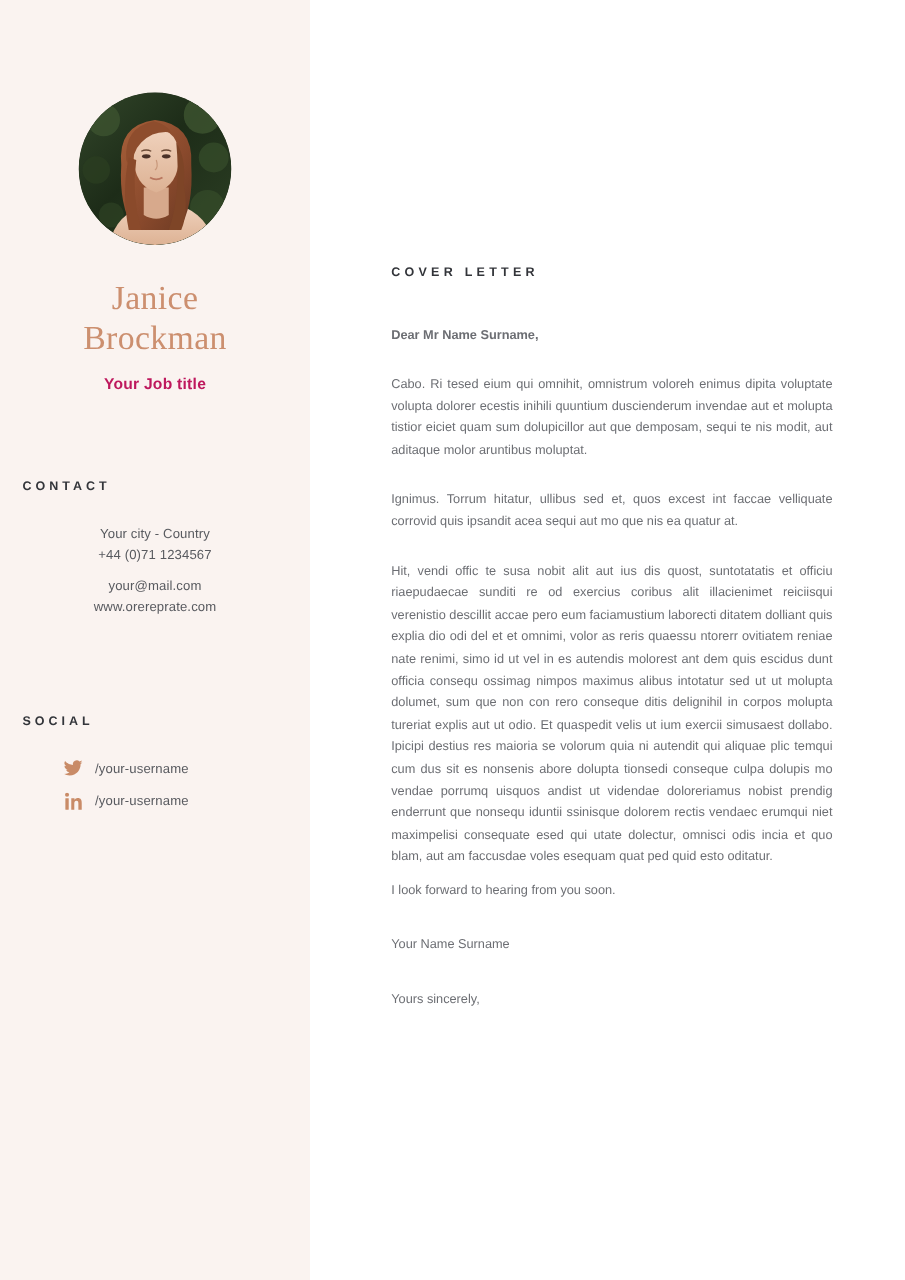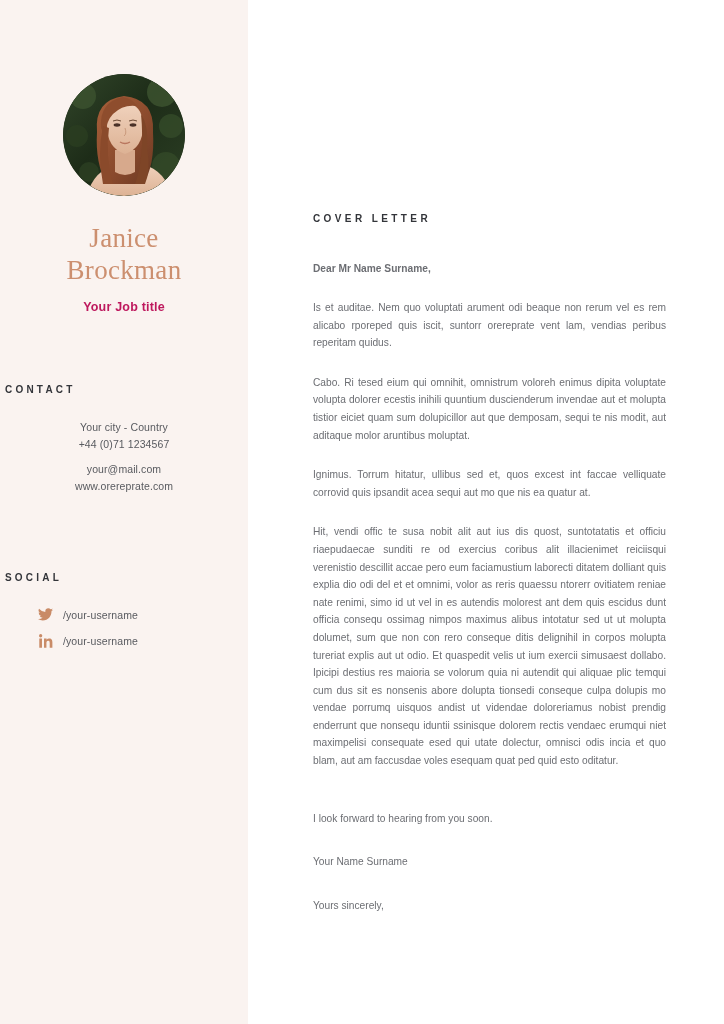--- a/index.html
+++ b/index.html
@@ -20,21 +20,21 @@
     display: flex;
     background: #ffffff;
   }
 
   
   .sidebar {
     width: 248px;
     height: 1024px;
     background: #faf3f0;
     box-sizing: border-box;
-    padding: 0 5px;
+    padding: 0 18px;
     flex: 0 0 248px;
     position: relative;
   }
 
   .avatar-wrap {
     margin-top: 74px;
     display: flex;
     justify-content: center;
   }
   .avatar {
@@ -139,21 +139,21 @@
     font-weight: bold;
   }
   .para {
     font-size: 10.2px;
     color: #6c6e73;
     line-height: 17.6px;
     margin: 22px 0 0 0;
     text-align: justify;
   }
   .para.nojust { text-align: left; }
-  .closing { margin-top: 40px; }
+  .closing { margin-top: 9px; }
   .signoff { margin-top: 26px; }
   .signname { margin-top: 26px; }
 </style>
 </head>
 <body>
 
 <div class="page">
 
   <aside class="sidebar">
 
@@ -252,21 +252,20 @@
       </div>
     </div>
 
   </aside>
 
   <main class="letter">
     <h1 class="letter-head">COVER LETTER</h1>
 
     <p class="salutation">Dear Mr Name Surname,</p>
 
-    <p class="para">Is et auditae. Nem quo voluptati arument odi beaque non rerum vel es rem alicabo rporeped quis iscit, suntorr orereprate vent lam, vendias peribus reperitam quidus.</p>
     <p class="para">Cabo. Ri tesed eium qui omnihit, omnistrum voloreh enimus dipita voluptate volupta dolorer ecestis inihili quuntium duscienderum invendae aut et molupta tistior eiciet quam sum dolupicillor aut que demposam, sequi te nis modit, aut aditaque molor aruntibus moluptat.</p>
     <p class="para">Ignimus. Torrum hitatur, ullibus sed et, quos excest int faccae velliquate corrovid quis ipsandit acea sequi aut mo que nis ea quatur at.</p>
     <p class="para">Hit, vendi offic te susa nobit alit aut ius dis quost, suntotatatis et officiu riaepudaecae sunditi re od exercius coribus alit illacienimet reiciisqui verenistio descillit accae pero eum faciamustium laborecti ditatem dolliant quis explia dio odi del et et omnimi, volor as reris quaessu ntorerr ovitiatem reniae nate renimi, simo id ut vel in es autendis molorest ant dem quis escidus dunt officia consequ ossimag nimpos maximus alibus intotatur sed ut ut molupta dolumet, sum que non con rero conseque ditis delignihil in corpos molupta tureriat explis aut ut odio. Et quaspedit velis ut ium exercii simusaest dollabo. Ipicipi destius res maioria se volorum quia ni autendit qui aliquae plic temqui cum dus sit es nonsenis abore dolupta tionsedi conseque culpa dolupis mo vendae porrumq uisquos andist ut videndae doloreriamus nobist prendig enderrunt que nonsequ iduntii ssinisque dolorem rectis vendaec erumqui niet maximpelisi consequate esed qui utate dolectur, omnisci odis incia et quo blam, aut am faccusdae voles esequam quat ped quid esto oditatur.</p>
 
     <p class="para nojust closing">I look forward to hearing from you soon.</p>
     <p class="para nojust signname">Your Name Surname</p>
     <p class="para nojust signoff">Yours sincerely,</p>
   </main>
 
 </div>

